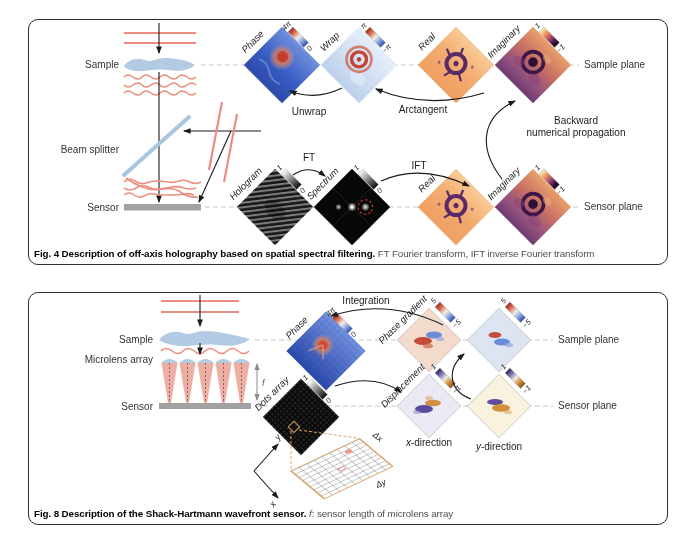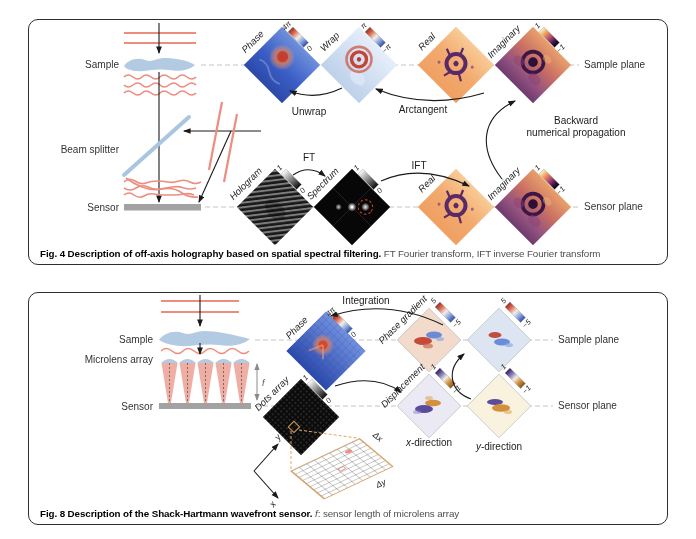--- a/index.html
+++ b/index.html
@@ -3,21 +3,21 @@
 <meta charset="utf-8">
 <style>
   html,body{margin:0;padding:0;background:#ffffff;}
   .page{position:relative;width:696px;height:539px;background:#fff;overflow:hidden;
         font-family:"Liberation Sans",sans-serif;}
   .panel{position:absolute;left:28px;width:640px;border:1.6px solid #2e2e2e;border-radius:10px;
          background:#fff;box-sizing:border-box;}
   .panel1{top:19px;height:246px;}
   .panel2{top:292px;height:233px;}
   .panel svg{position:absolute;left:0;top:0;}
-  .caption{position:absolute;left:11px;bottom:5px;font-size:9.8px;white-space:nowrap;letter-spacing:-0.1px;text-align:right;}
+  .caption{position:absolute;left:5px;bottom:5px;font-size:9.8px;white-space:nowrap;letter-spacing:-0.1px;text-align:right;}
   .cap-bold{font-weight:bold;color:#000;}
   .cap-rest{color:#4f4f4f;}
   .cap-it{font-style:italic;color:#4f4f4f;}
   svg text{font-family:"Liberation Sans",sans-serif;}
   .lbl{font-size:10px;fill:#333;}
   .end{text-anchor:end;}
   .dia{font-size:9.5px;font-style:italic;fill:#222;text-anchor:middle;}
   .cb{font-size:7.5px;font-style:italic;fill:#222;text-anchor:middle;}
   .op{font-size:10px;fill:#1a1a1a;text-anchor:middle;}
   .plane{font-size:10px;fill:#333;}

